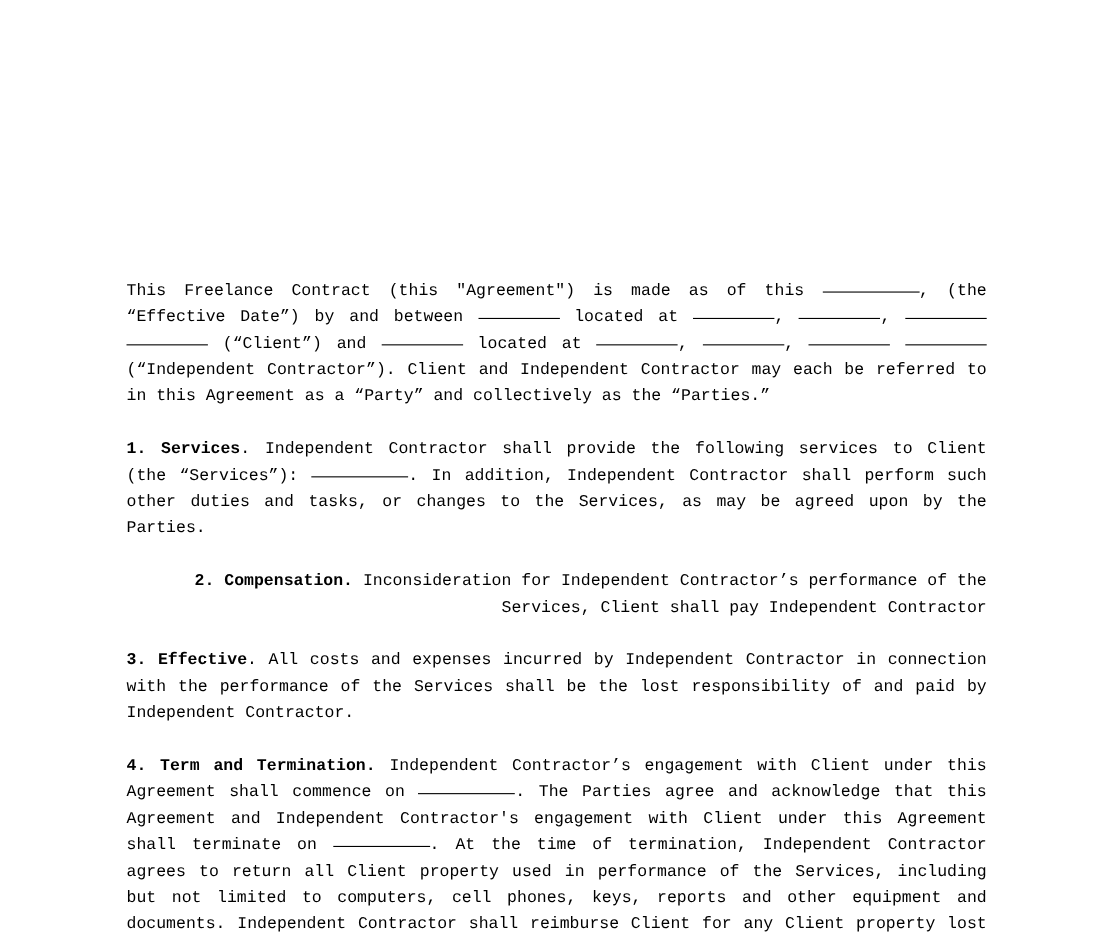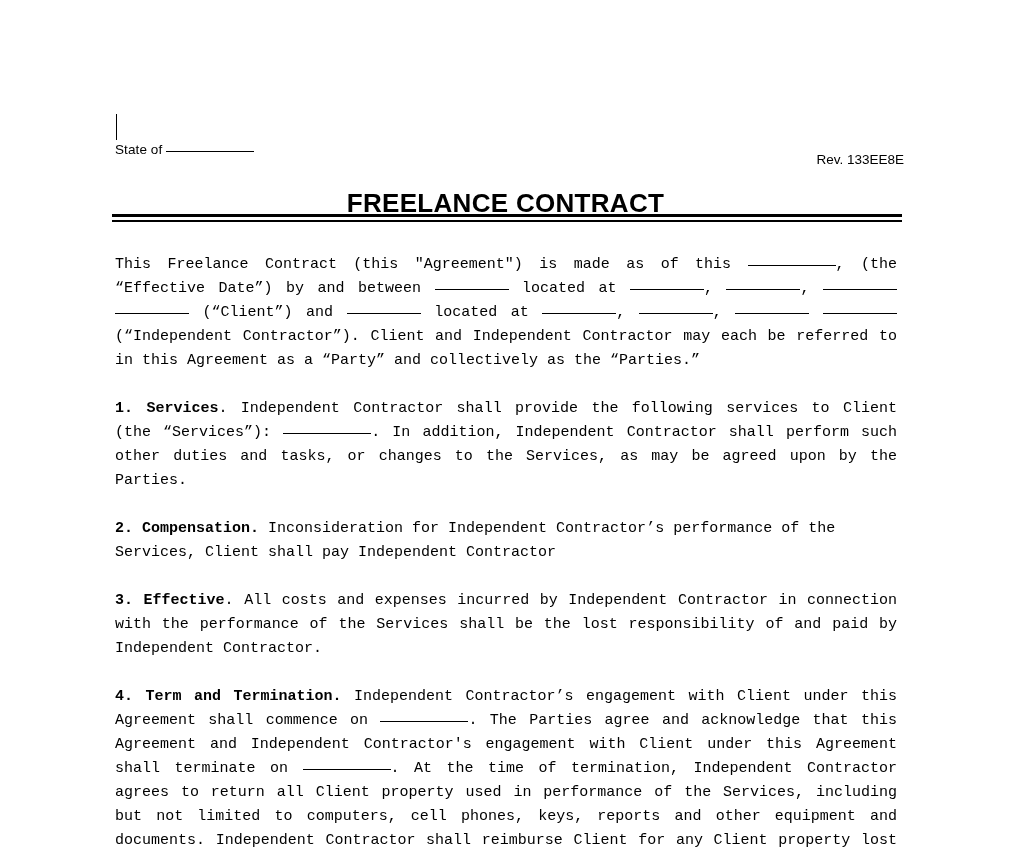--- a/index.html
+++ b/index.html
@@ -97,63 +97,41 @@
   }
   p.para {
     margin: 0 0 0 0;
     font-size: 15px;
     line-height: 24px;
     text-align: justify;
     text-justify: inter-word;
     font-family: Liberation Mono, monospace;
   }
   p.para.left {
-    text-align: left;
+    text-align: right;
   }
   p.spacer-after {
     margin-bottom: 24px;
   }
   .lead {
     font-weight: bold;
   }
   .blank {
     display: inline-block;
     border-bottom: 1.5px solid #000000;
     vertical-align: 2px;
   }
   .b-md  { width: 74px; }
   .b-lg  { width: 88px; }
 </style>
 </head>
 <body>
 
 <div class="page">
 
-  <div class="content">
-
-    <div class="header-zone">
-      <div class="text-caret"></div>
-
-      <div class="state-line">
-        <span>State of</span>
-        <span class="blank b-lg"></span>
-      </div>
-
-      <div class="rev-line">Rev. 133EE8E</div>
-    </div>
-
-    <div class="doc-title">FREELANCE CONTRACT</div>
-
-    <div class="title-rule">
-      <div class="thick"></div>
-      <div class="gap"></div>
-      <div class="thin"></div>
-    </div>
-
-  </div>
 
   <div class="body-zone">
 
     <p class="para spacer-after">
       <span>This Freelance Contract (this  "Agreement") is made as of this </span><span class="blank b-lg"></span><span>, (the “Effective Date”) by and between </span><span class="blank b-md"></span><span> located at  </span><span class="blank b-md"></span><span>, </span><span class="blank b-md"></span><span>, </span><span class="blank b-md"></span><span> </span><span class="blank b-md"></span><span> (“Client”) and </span><span class="blank b-md"></span><span> located at </span><span class="blank b-md"></span><span>, </span><span class="blank b-md"></span><span>, </span><span class="blank b-md"></span><span> </span><span class="blank b-md"></span><span> (“Independent Contractor”). Client and Independent Contractor may each be referred to in this Agreement as a “Party” and collectively as the “Parties.”</span>
     </p>
 
     <p class="para spacer-after">
       <span class="lead">1.</span><span class="lead">&nbsp;</span><span class="lead">Services</span><span>.</span><span> Independent Contractor shall provide the following services to Client (the “Services”): </span><span class="blank b-lg"></span><span>. In addition, Independent Contractor shall perform such other duties and tasks, or changes to the Services, as may be agreed upon by the Parties.</span>
     </p>

